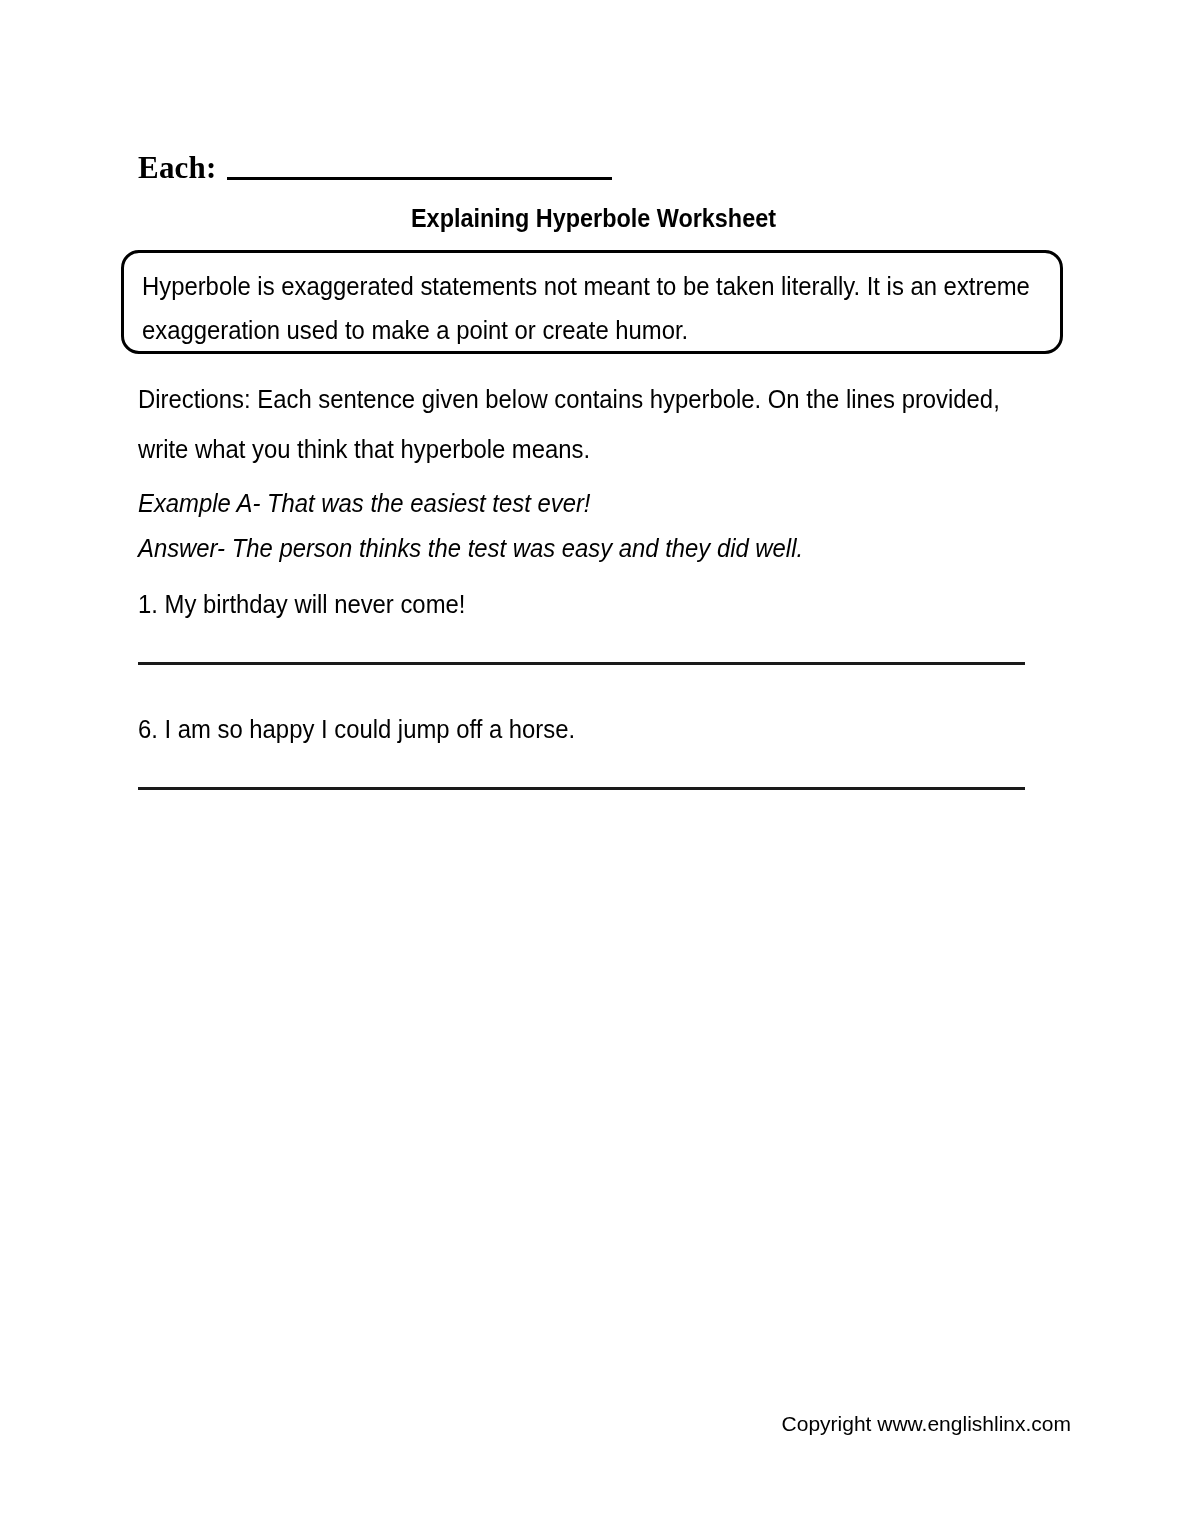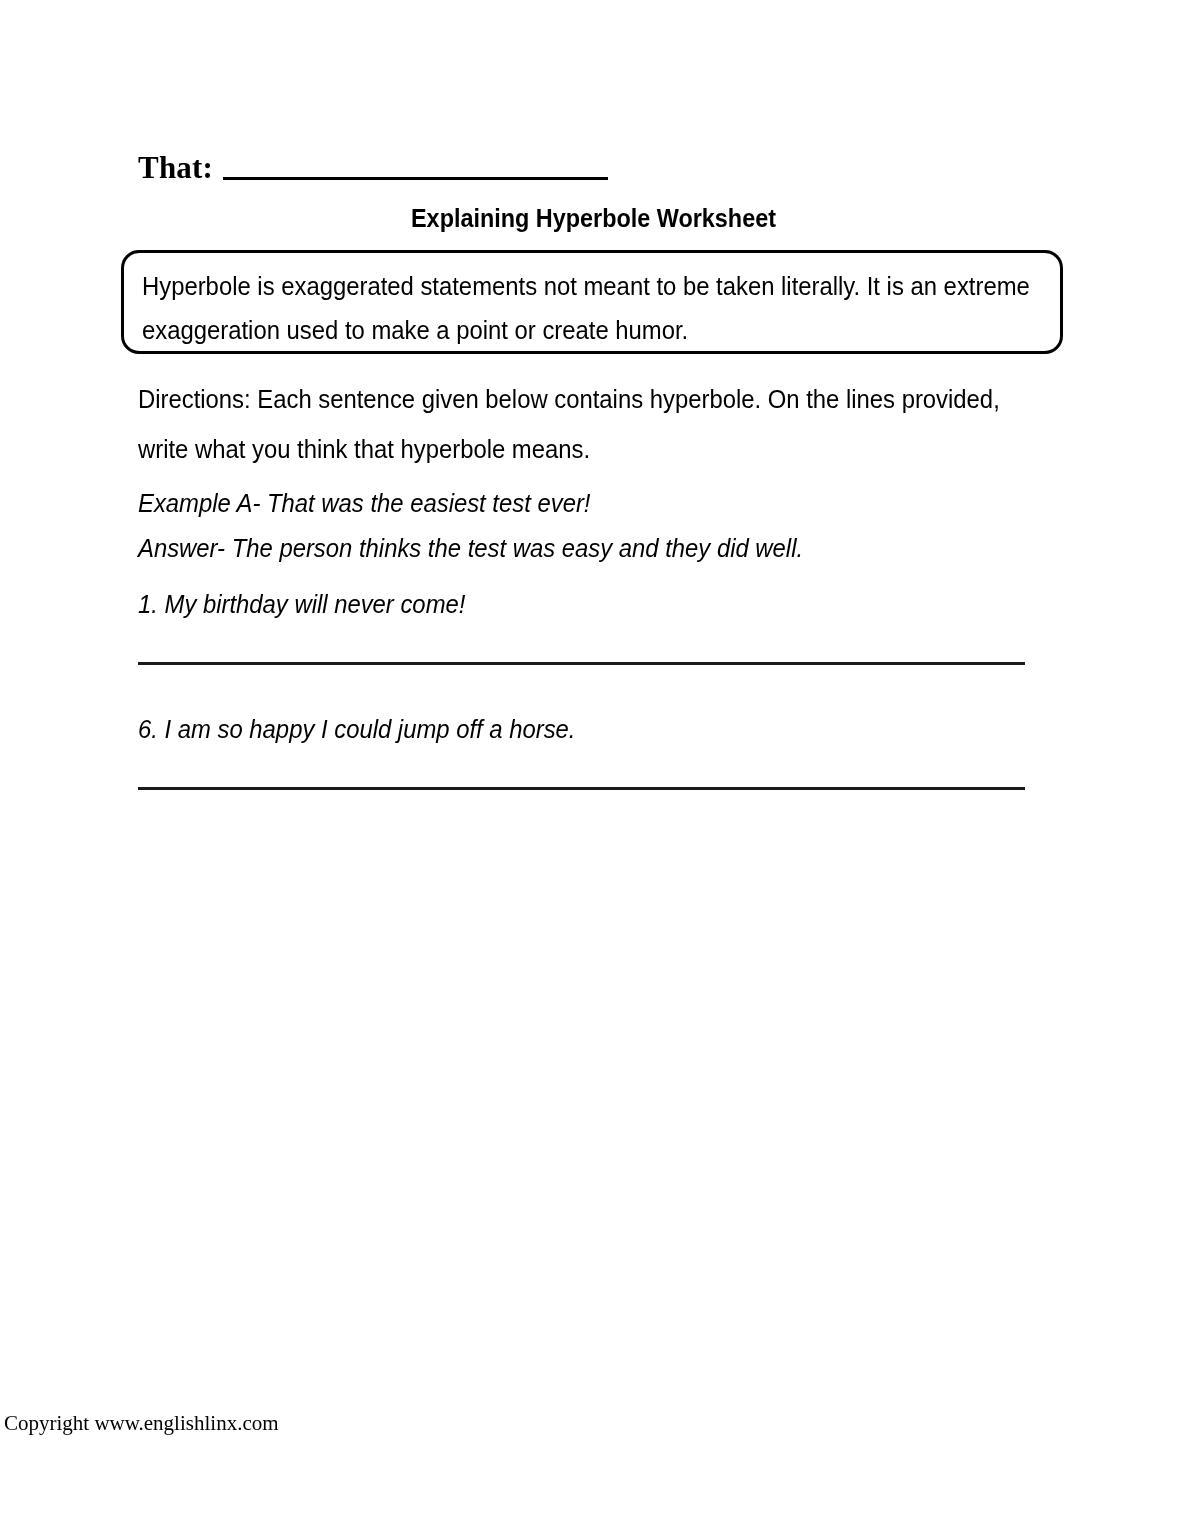--- a/index.html
+++ b/index.html
@@ -124,21 +124,20 @@
   
   .questions {
     position: absolute;
     left: 138px;
     top: 588px;
     width: 900px;
   }
   .question-block {
     position: relative;
     height: 125px;
-    font-style: italic;
   }
   .question-text {
     position: absolute;
     left: 0;
     top: 0;
     font-size: 26.5px;
     line-height: 32px;
     white-space: nowrap;
     transform: scaleX(0.90);
     transform-origin: left top;
@@ -148,38 +147,38 @@
     left: 0;
     top: 74px;
     width: 887px;
     border-bottom: 3px solid #1a1a1a;
     height: 0;
   }
 
   
   .copyright {
     position: absolute;
-    left: 4px;
+    left: 16px;
     top: 1411px;
     width: 1055px;
-    text-align: left;
-    font-family: Liberation Serif, serif;
+    text-align: right;
+    font-family: Liberation Sans, sans-serif;
     font-size: 21px;
     line-height: 25px;
     color: #000000;
   }
 </style>
 </head>
 <body>
 
 <div class="page">
 
   <div class="header-row">
     <div class="field" id="name-field">
-      <span class="field-label">That:</span>
+      <span class="field-label">Each:</span>
       <span class="field-rule"></span>
     </div>
   </div>
 
   <div class="worksheet-title">Explaining Hyperbole Worksheet</div>
 
   <div class="definition-box">
     <div class="definition-text">Hyperbole is exaggerated statements not meant to be taken literally. It is an extreme exaggeration used to make a point or create humor.</div>
   </div>
 

